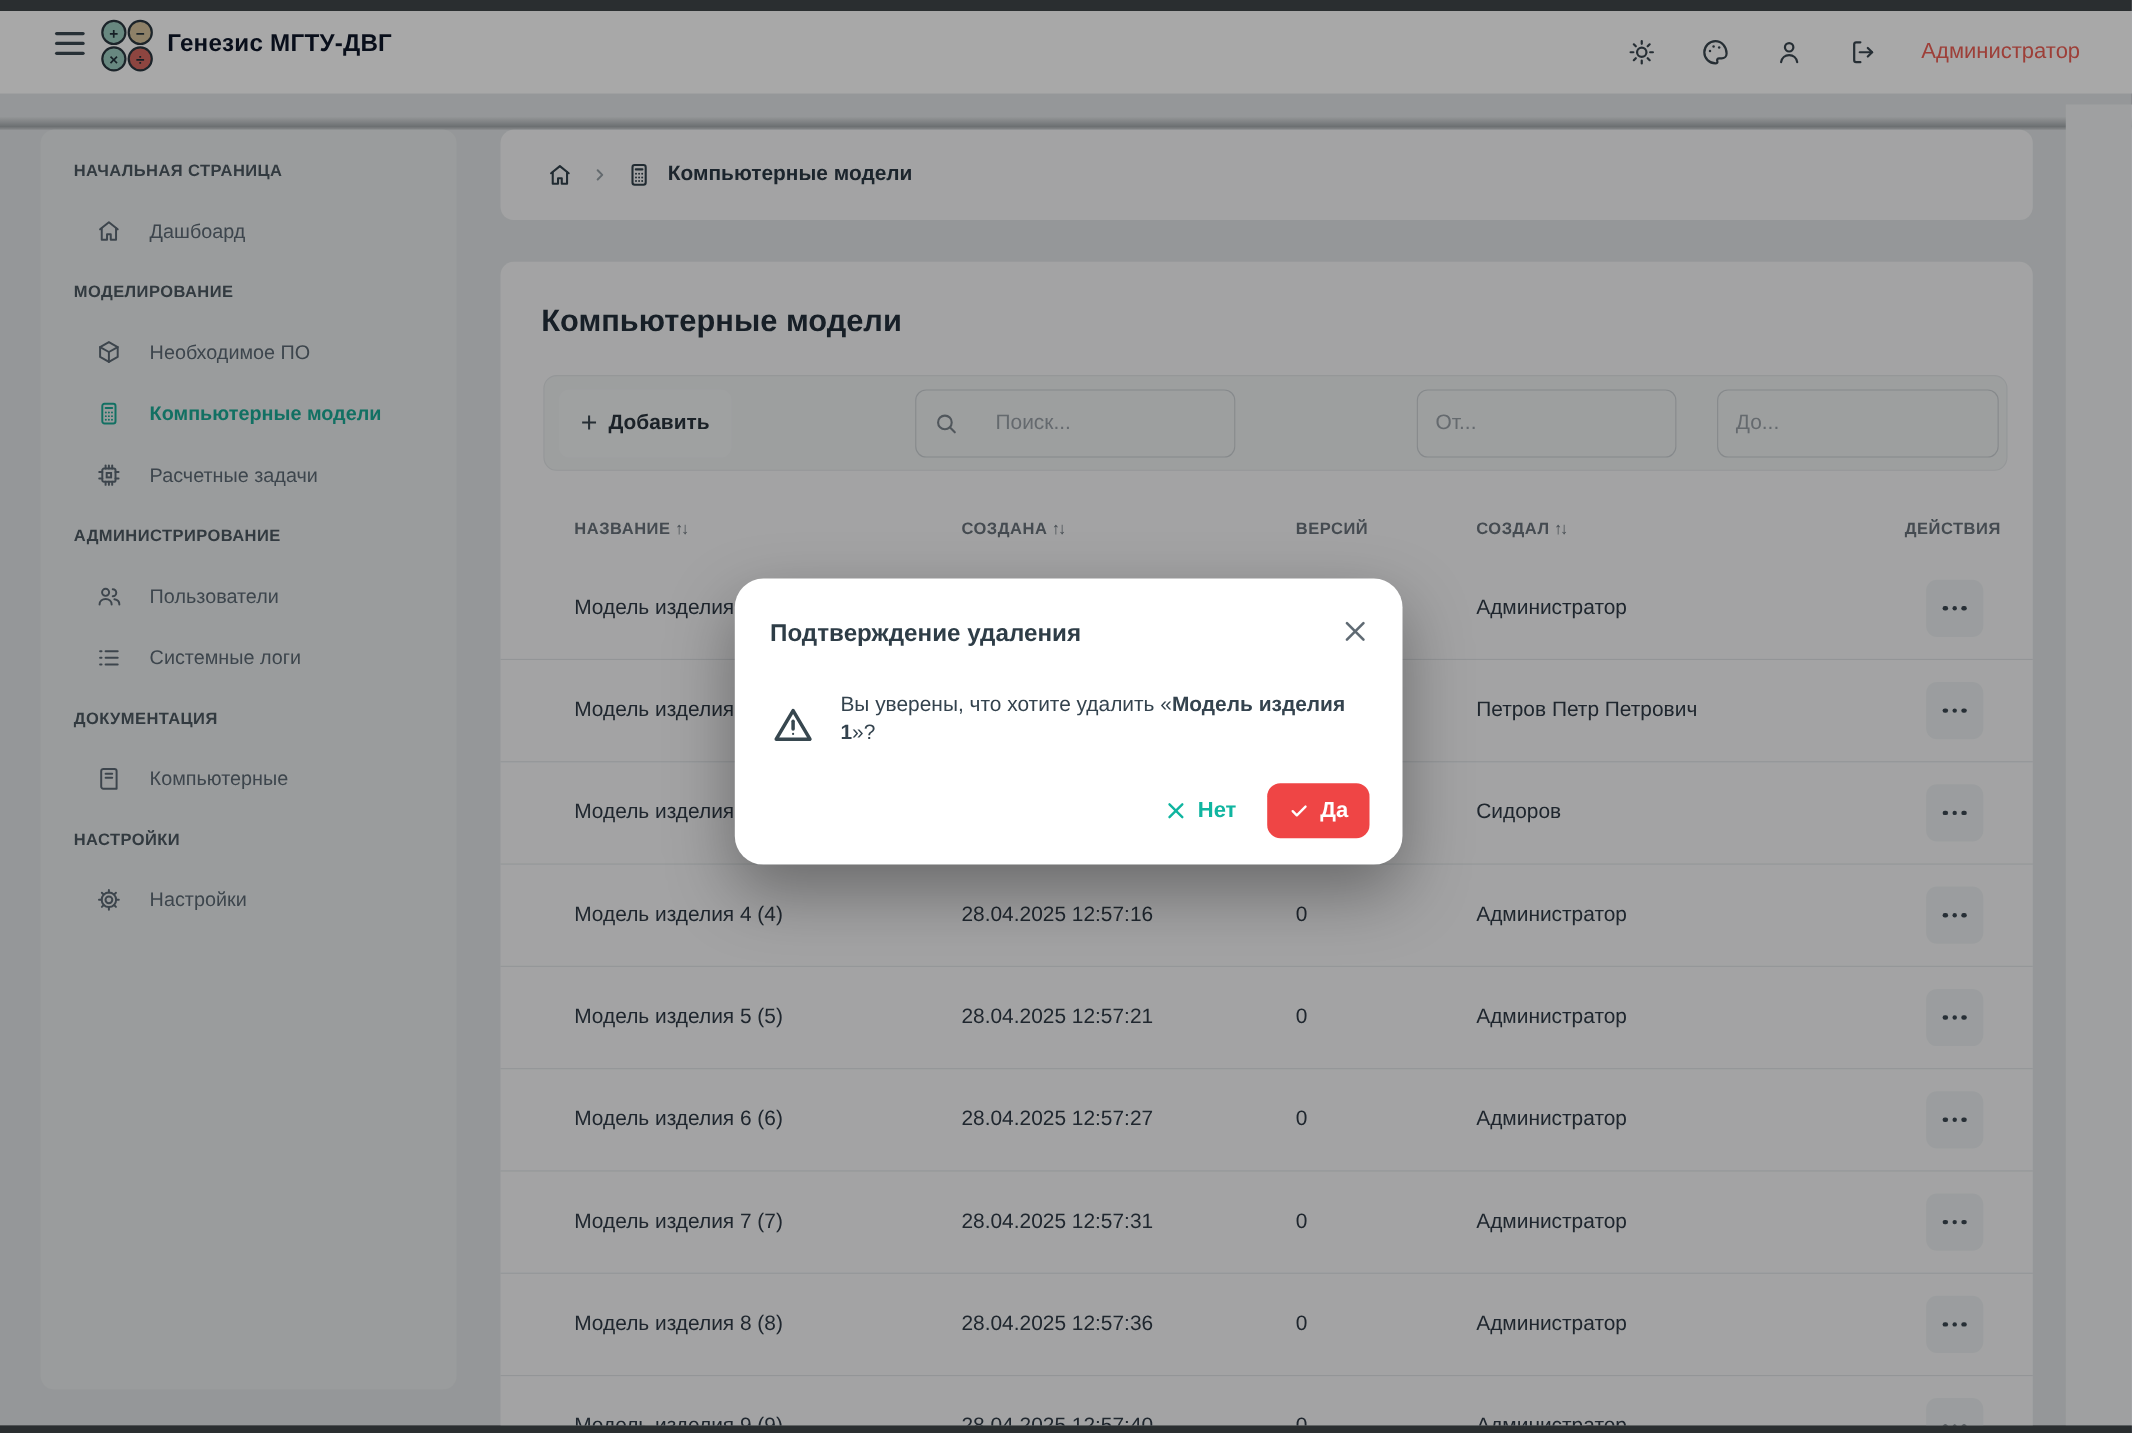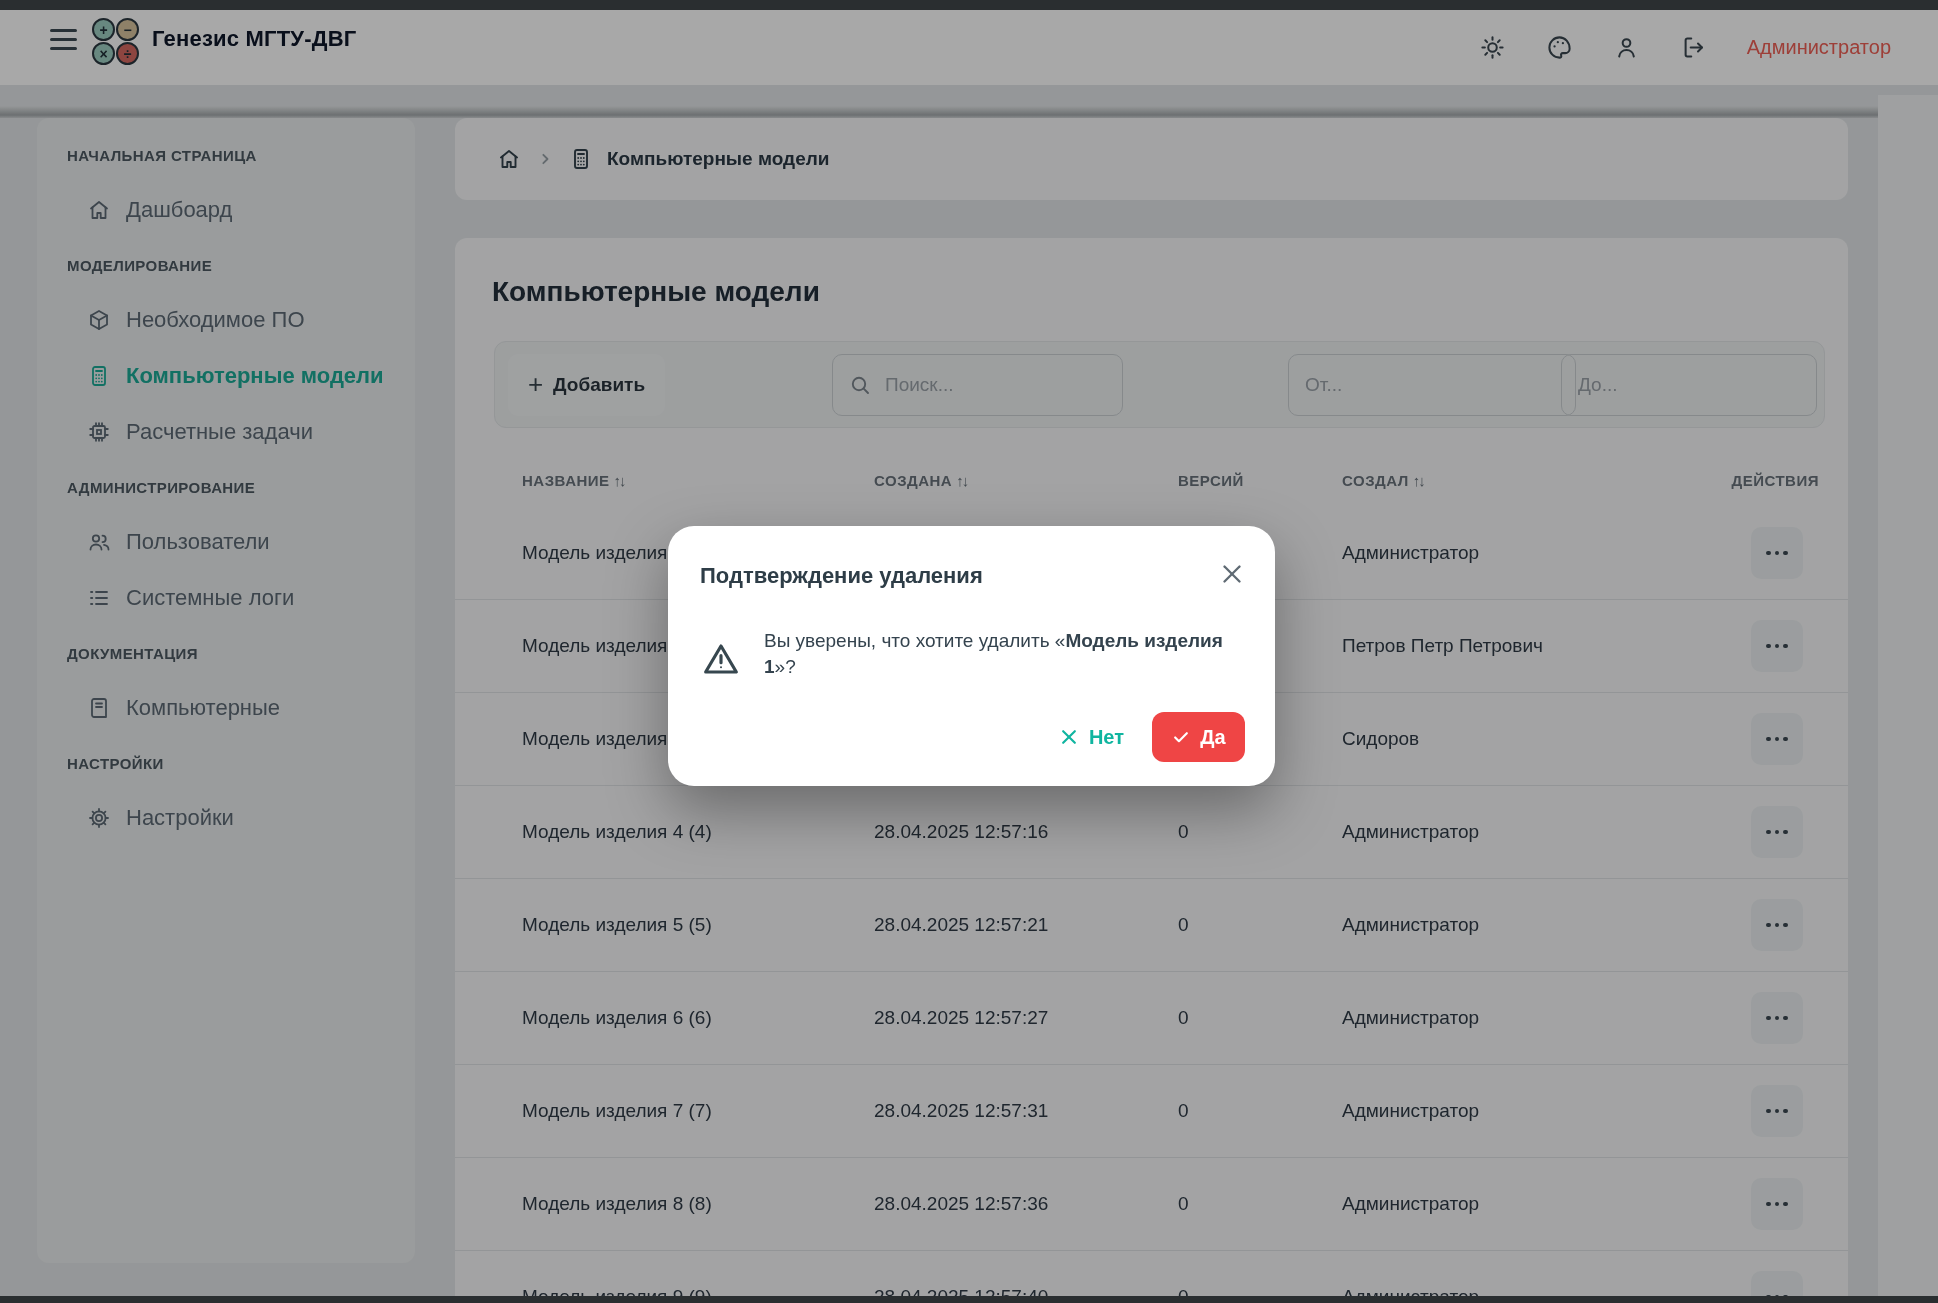--- a/index.html
+++ b/index.html
@@ -27,21 +27,21 @@
 
   
   .header-band { position:absolute; left:0; top:96px; width:100%; height:12px;
     background: linear-gradient(to bottom, rgba(35,45,50,0), rgba(35,45,50,0.32) 75%, rgba(35,45,50,0.10)); }
 
   .scroll-gutter { position:absolute; left:1878px; top:85px; width:60px; bottom:0; background:#f1f3f4; }
 
   
   .sidebar { position:absolute; left:37px; top:108px; width:378px; height:1145px; background:#eaedee; border-radius:12px; padding-top:10px; }
   .side-title { height:54px; display:flex; align-items:center; padding-left:30px; font-size:15px; font-weight:bold; color:#4c5861; letter-spacing:0.4px; }
-  .side-item { height:56px; display:flex; align-items:center; padding-left:50px; gap:15px; font-size:22px; color:#5d6a75; cursor:pointer; }
+  .side-item { height:56px; display:flex; align-items:center; padding-left:50px; gap:25px; font-size:18px; color:#5d6a75; cursor:pointer; }
   .side-item .sico { width:24px; height:24px; display:flex; color:inherit; }
   .side-item.active { color:#1cab97; font-weight:bold; }
 
   
   .card { position:absolute; background:#f7f8f9; border-radius:12px; }
   .crumb-card { left:455px; top:108px; width:1393px; height:82px; }
   .crumbs { position:absolute; left:42px; top:0; height:82px; display:flex; align-items:center; gap:14px; }
   .crumbs .cico { width:24px; height:24px; color:#33424c; display:flex; }
   .crumbs .chev { width:20px; height:20px; color:#98a1a8; display:flex; }
   .crumb-label { font-size:19px; font-weight:bold; color:#2b3945; }
@@ -50,21 +50,21 @@
   .page-title { position:absolute; left:37px; top:38px; font-size:28px; font-weight:bold; color:#24303c; }
 
   .toolbar { position:absolute; left:39px; top:103px; width:1331px; height:87px; background:#eef1f2; border:1px solid #e2e5e7; border-radius:12px; }
   .btn-add { position:absolute; left:13px; top:12px; width:157px; height:62px; background:#f2f4f5; border:none; border-radius:10px;
     display:flex; align-items:center; justify-content:center; gap:10px; font-family:inherit; font-size:19px; font-weight:bold; color:#2a353e; cursor:pointer; }
   .btn-add .plus { font-size:26px; font-weight:normal; line-height:1; margin-top:-2px; color:#3a4750; }
   .tb-input { position:absolute; top:12px; height:62px; border:1px solid #ccd1d4; border-radius:10px; background:transparent;
     font-family:inherit; font-size:19px; color:#33414c; padding:0 16px; outline:none; }
   .tb-input::placeholder { color:#9aa1a8; }
   .search-wrap { position:absolute; left:337px; top:12px; width:291px; height:62px; }
-  .search-wrap input { position:absolute; left:0; top:0; width:100%; height:100%; padding-left:52px; }
+  .search-wrap input { position:absolute; left:0; top:0; width:100%; height:100%; padding-left:72px; }
   .search-ico { position:absolute; left:16px; top:19px; width:24px; height:24px; color:#7b848c; z-index:2; }
 
   .thead { position:absolute; left:0; top:215px; width:100%; height:54px; display:grid;
     grid-template-columns:352px 304px 164px 369px 1fr; padding:0 29px 0 67px; align-items:center;
     font-size:15px; font-weight:bold; color:#69727b; letter-spacing:0.5px; }
   .th { display:flex; align-items:center; gap:4px; }
   .th.sortable { cursor:pointer; }
   .th:last-child { justify-content:flex-end; }
   .sort-glyph { font-size:15px; letter-spacing:-2px; color:#69727b; }
 
@@ -319,21 +319,21 @@
         <span>Добавить</span>
       </button>
       <span class="search-wrap">
         <span class="search-ico">
           <svg viewBox="0 0 24 24" fill="none" stroke="currentColor" stroke-width="1.9" stroke-linecap="round">
             <circle cx="11" cy="11" r="6.2"></circle>
               <line x1="15.7" y1="15.7" x2="20" y2="20"></line>
           </svg></span>
         <input class="tb-input" type="text" placeholder="Поиск..." style="">
       </span>
-      <input class="tb-input" style="left: 793px; width: 288px;" type="text" placeholder="От...">
+      <input class="tb-input" style="left: 793px; width: 236px;" type="text" placeholder="От...">
       <input class="tb-input" style="left: 1066px; width: 256px;" type="text" placeholder="До...">
     </div>
 
     <div class="thead">
       <span class="th sortable">
         <span>НАЗВАНИЕ</span>
         <span class="sort-glyph">↑↓</span>
       </span>
       <span class="th sortable">
         <span>СОЗДАНА</span>

